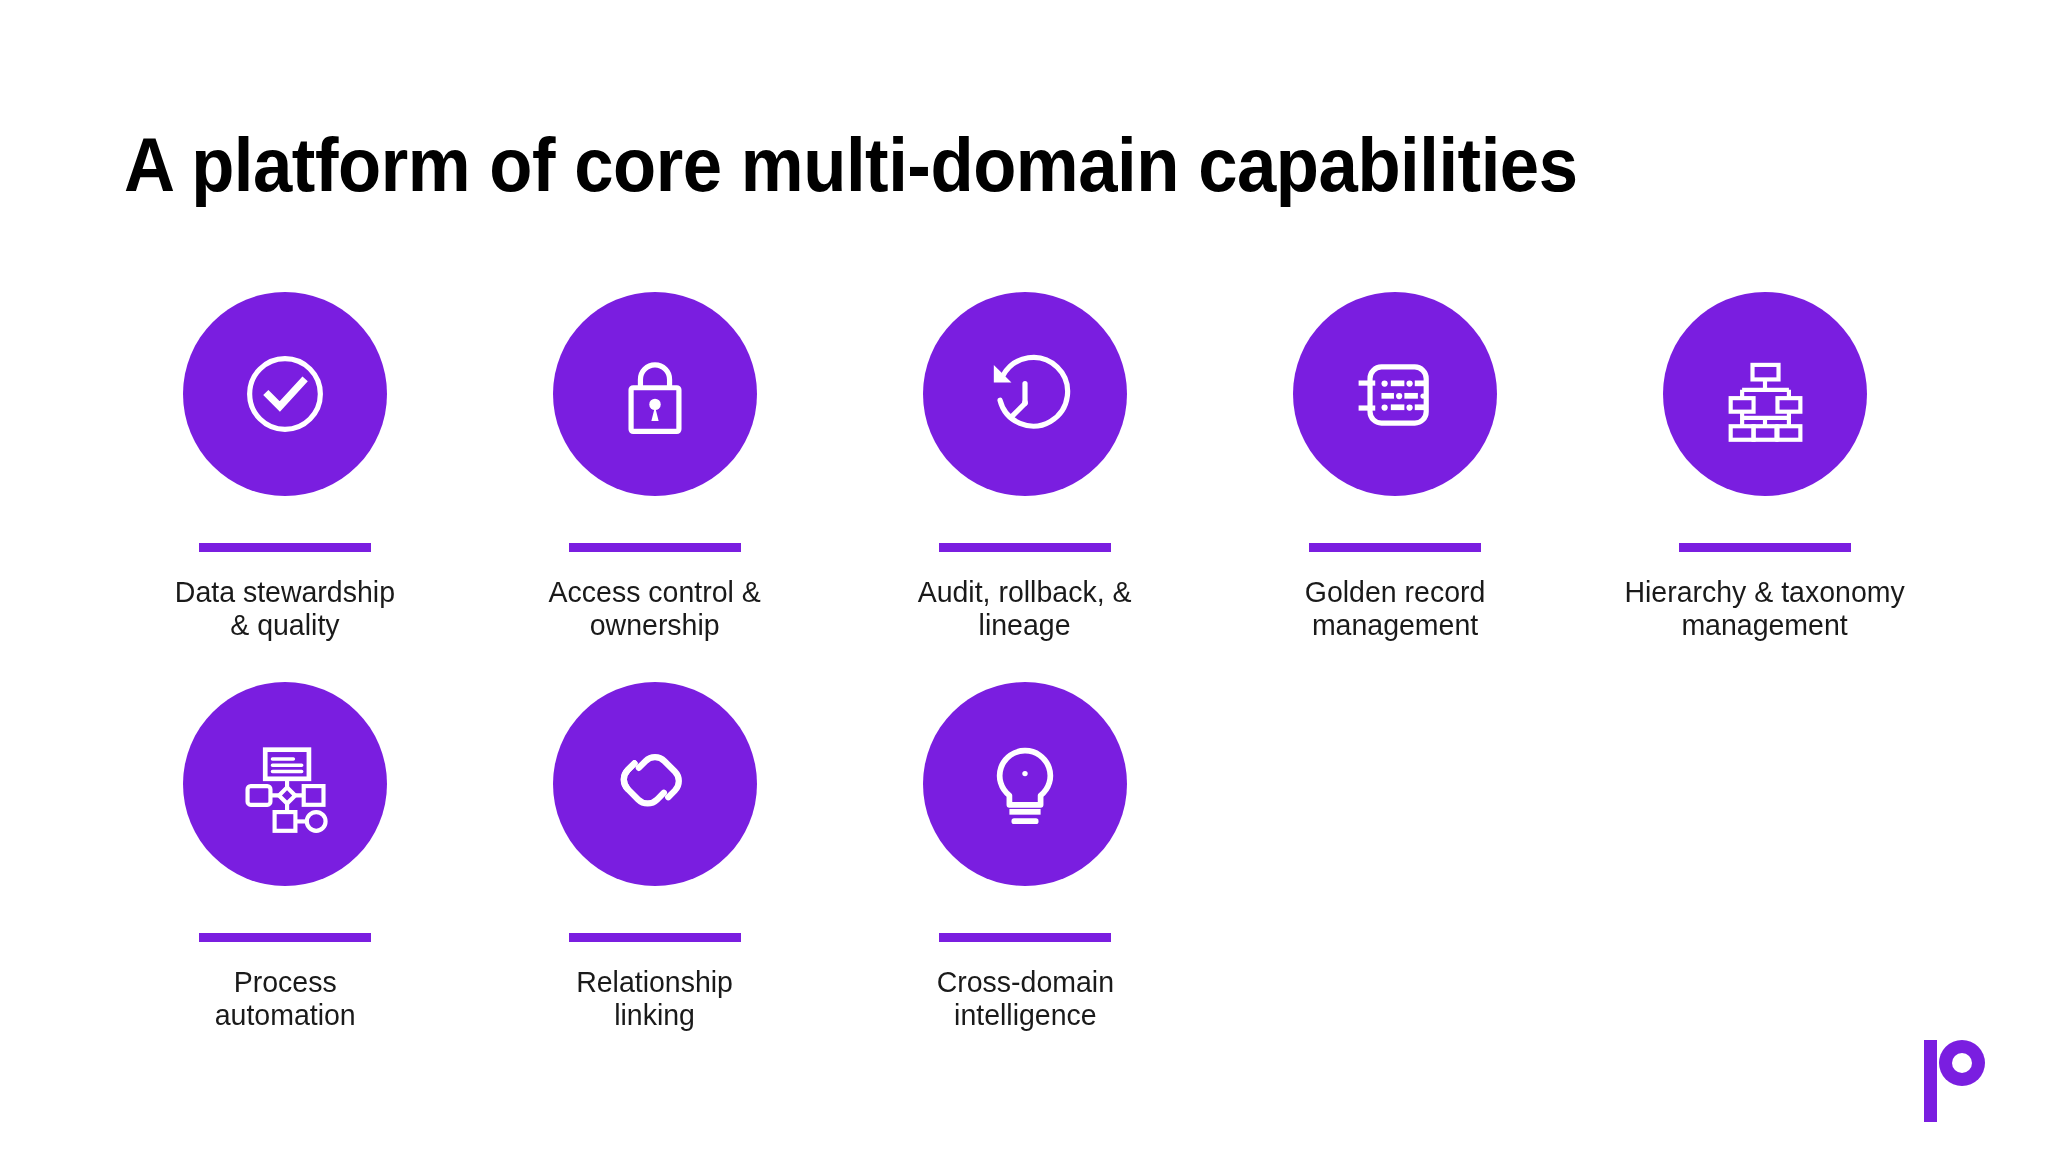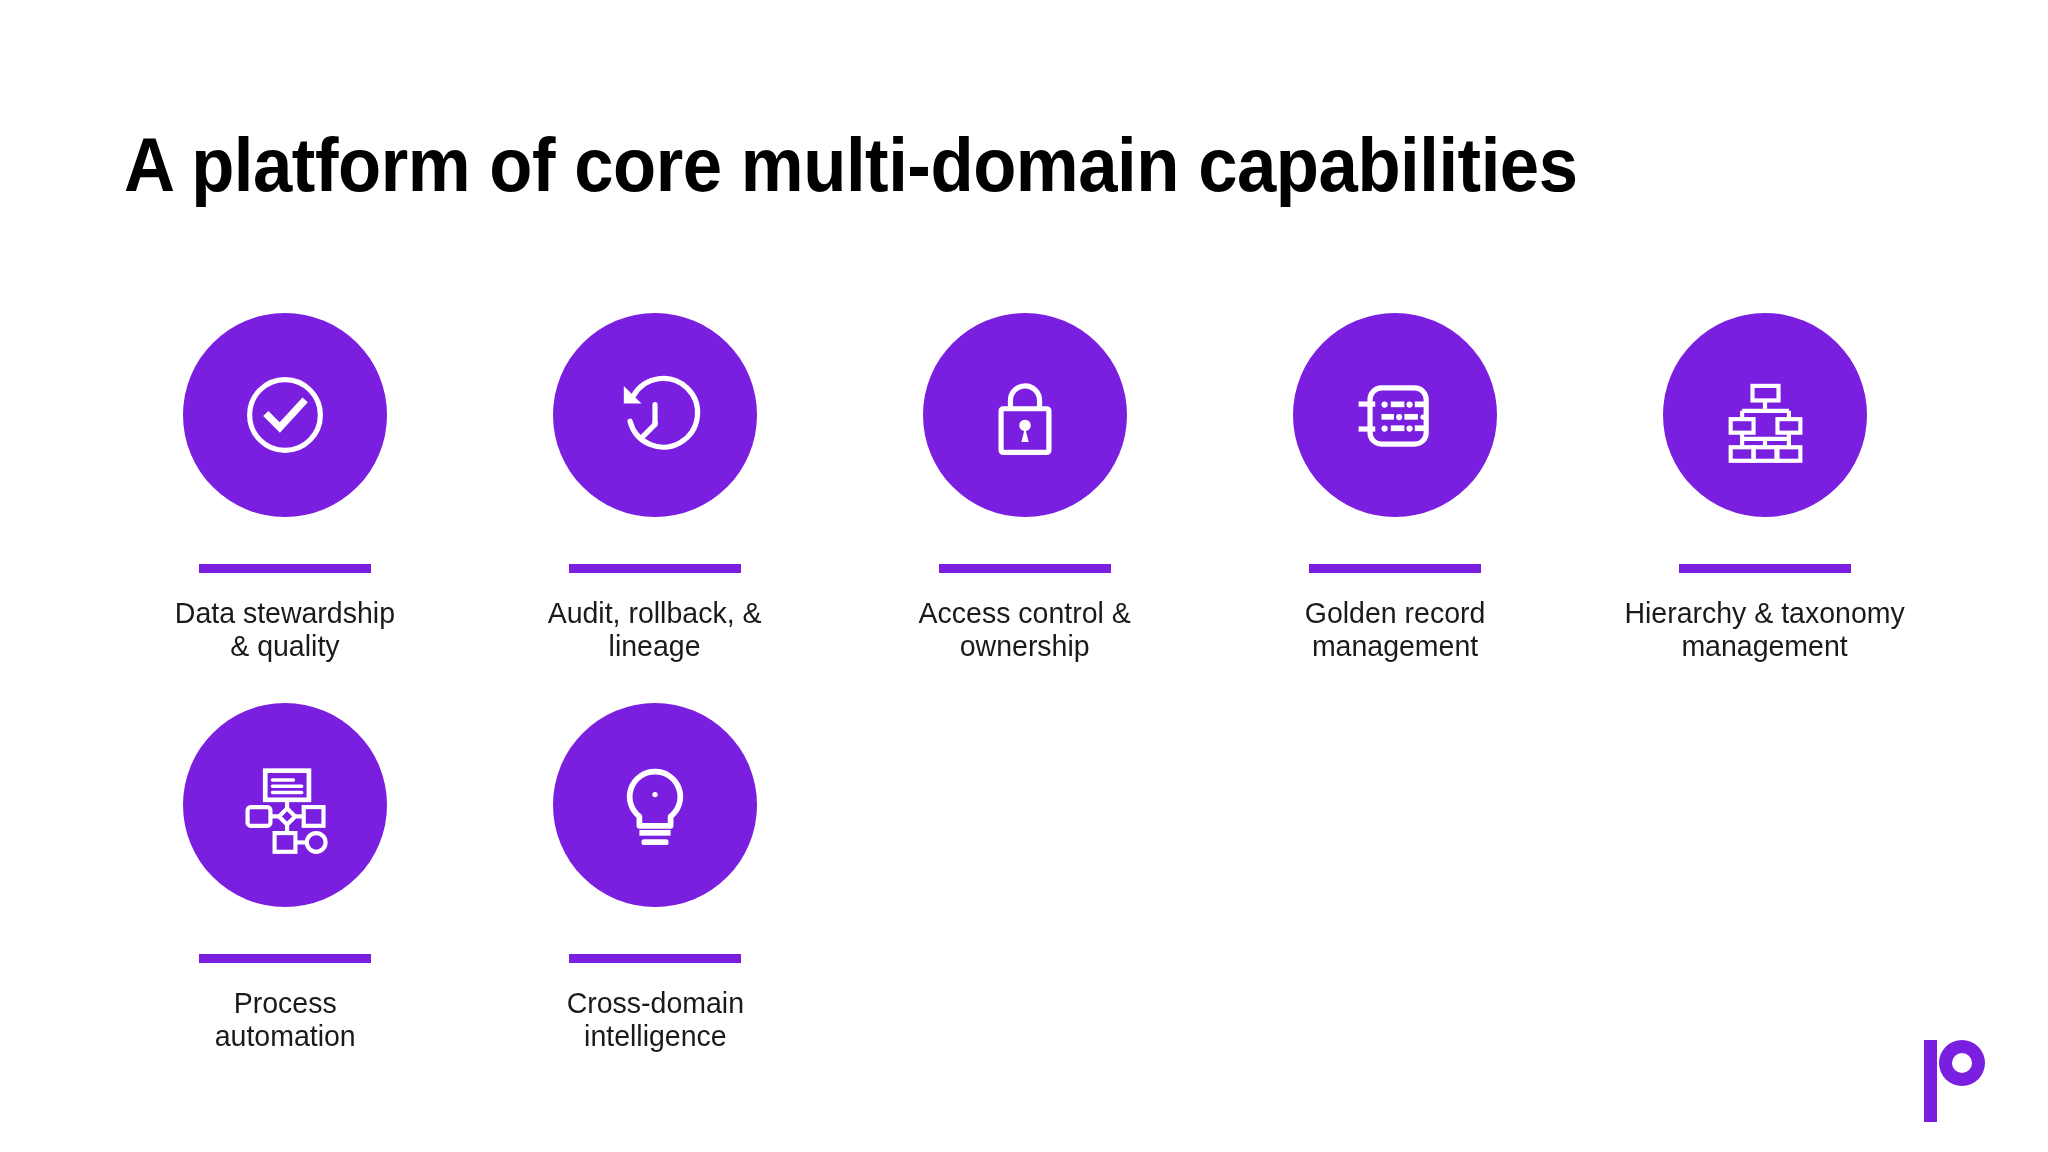--- a/index.html
+++ b/index.html
@@ -51,21 +51,20 @@
     grid-template-rows: repeat(2, 390px);
     column-gap: 0px;
     row-gap: 0px;
   }
 
   .cap-item {
     display: flex;
     flex-direction: column;
     align-items: center;
     padding: 0 10px;
-    justify-content: center;
   }
 
   .cap-circle {
     width: 204px;
     height: 204px;
     border-radius: 50%;
     background: #7A1EE0;
     display: flex;
     align-items: center;
     justify-content: center;
@@ -127,47 +126,47 @@
       <div class="cap-bar"></div>
       <div class="cap-label">
         <div>Data stewardship</div>
         <div>&amp; quality</div>
       </div>
     </div>
 
     <div class="cap-item">
       <div class="cap-circle">
         <svg viewBox="0 0 100 100">
+          <rect x="27" y="44" width="46" height="42" rx="2" fill="none" stroke="#ffffff" stroke-width="5"></rect>
+          <path d="M36 44 V36 a14 14 0 0 1 28 0 V44" fill="none" stroke="#ffffff" stroke-width="5"></path>
+          <circle cx="50" cy="60" r="5.5" fill="#ffffff"></circle>
+          <path d="M50 62 L46.5 76 h7 Z" fill="#ffffff"></path>
+        </svg>
+      </div>
+      <div class="cap-bar"></div>
+      <div class="cap-label">
+        <div>Access control &amp;</div>
+        <div>ownership</div>
+      </div>
+    </div>
+
+    <div class="cap-item">
+      <div class="cap-circle">
+        <svg viewBox="0 0 100 100">
           <path d="M29 32 A33 33 0 1 1 26 56" fill="none" stroke="#ffffff" stroke-width="5" stroke-linecap="round"></path>
           <path d="M20 22 L20 39 L37 39 Z" fill="#ffffff"></path>
           <path d="M50 40 L50 59" stroke="#ffffff" stroke-width="5" stroke-linecap="round"></path>
           <path d="M50 59 L38 71" stroke="#ffffff" stroke-width="5" stroke-linecap="round"></path>
           <circle cx="50" cy="58" r="2.6" fill="#ffffff"></circle>
         </svg>
       </div>
       <div class="cap-bar"></div>
       <div class="cap-label">
         <div>Audit, rollback, &amp;</div>
         <div>lineage</div>
-      </div>
-    </div>
-
-    <div class="cap-item">
-      <div class="cap-circle">
-        <svg viewBox="0 0 100 100">
-          <rect x="27" y="44" width="46" height="42" rx="2" fill="none" stroke="#ffffff" stroke-width="5"></rect>
-          <path d="M36 44 V36 a14 14 0 0 1 28 0 V44" fill="none" stroke="#ffffff" stroke-width="5"></path>
-          <circle cx="50" cy="60" r="5.5" fill="#ffffff"></circle>
-          <path d="M50 62 L46.5 76 h7 Z" fill="#ffffff"></path>
-        </svg>
-      </div>
-      <div class="cap-bar"></div>
-      <div class="cap-label">
-        <div>Access control &amp;</div>
-        <div>ownership</div>
       </div>
     </div>
 
     <div class="cap-item">
       <div class="cap-circle">
         <svg viewBox="0 0 100 100">
           <rect x="26" y="24" width="54" height="54" rx="11" fill="none" stroke="#ffffff" stroke-width="5"></rect>
           <rect x="15" y="37" width="16" height="5" fill="#ffffff"></rect>
           <rect x="15" y="61" width="16" height="5" fill="#ffffff"></rect>
 
@@ -235,20 +234,39 @@
           <circle cx="80" cy="86" r="9" fill="none" stroke="#ffffff" stroke-width="4"></circle>
         </svg>
       </div>
       <div class="cap-bar"></div>
       <div class="cap-label">
         <div>Process</div>
         <div>automation</div>
       </div>
     </div>
 
+    <div class="cap-item">
+      <div class="cap-circle">
+        <svg viewBox="0 0 100 100">
+          <g transform="rotate(-45 50 50)">
+            <path d="M50 22 h-9 a13 13 0 0 0 -13 13 v14 a13 13 0 0 0 13 13 h9" fill="none" stroke="#ffffff" stroke-width="6" stroke-linecap="round"></path>
+            <path d="M50 28 h9 a13 13 0 0 1 13 13 v14 a13 13 0 0 1 -13 13 h-9" fill="none" stroke="#ffffff" stroke-width="6" stroke-linecap="round"></path>
+            <path d="M50 22 h-9 a13 13 0 0 0 -13 13" fill="none" stroke="#ffffff" stroke-width="6" stroke-linecap="round"></path>
+          </g>
+          <g transform="rotate(-45 50 50)">
+            <path d="M41 22 h9 a13 13 0 0 1 0 26 h-9" fill="none" stroke="#ffffff" stroke-width="0"></path>
+          </g>
+        </svg>
+      </div>
+      <div class="cap-bar"></div>
+      <div class="cap-label">
+        <div>Relationship</div>
+        <div>linking</div>
+      </div>
+    </div>
 
     <div class="cap-item">
       <div class="cap-circle">
         <svg viewBox="0 0 100 100">
           <path d="M50 18 a24 24 0 0 1 15 43 v9 h-30 v-9 a24 24 0 0 1 15 -43 Z" fill="none" stroke="#ffffff" stroke-width="5.5" stroke-linejoin="round"></path>
           <rect x="35" y="74" width="30" height="5.5" fill="#ffffff"></rect>
           <rect x="37" y="83" width="26" height="5.5" rx="2.5" fill="#ffffff"></rect>
           <circle cx="50" cy="40" r="2.6" fill="#ffffff"></circle>
         </svg>
       </div>

